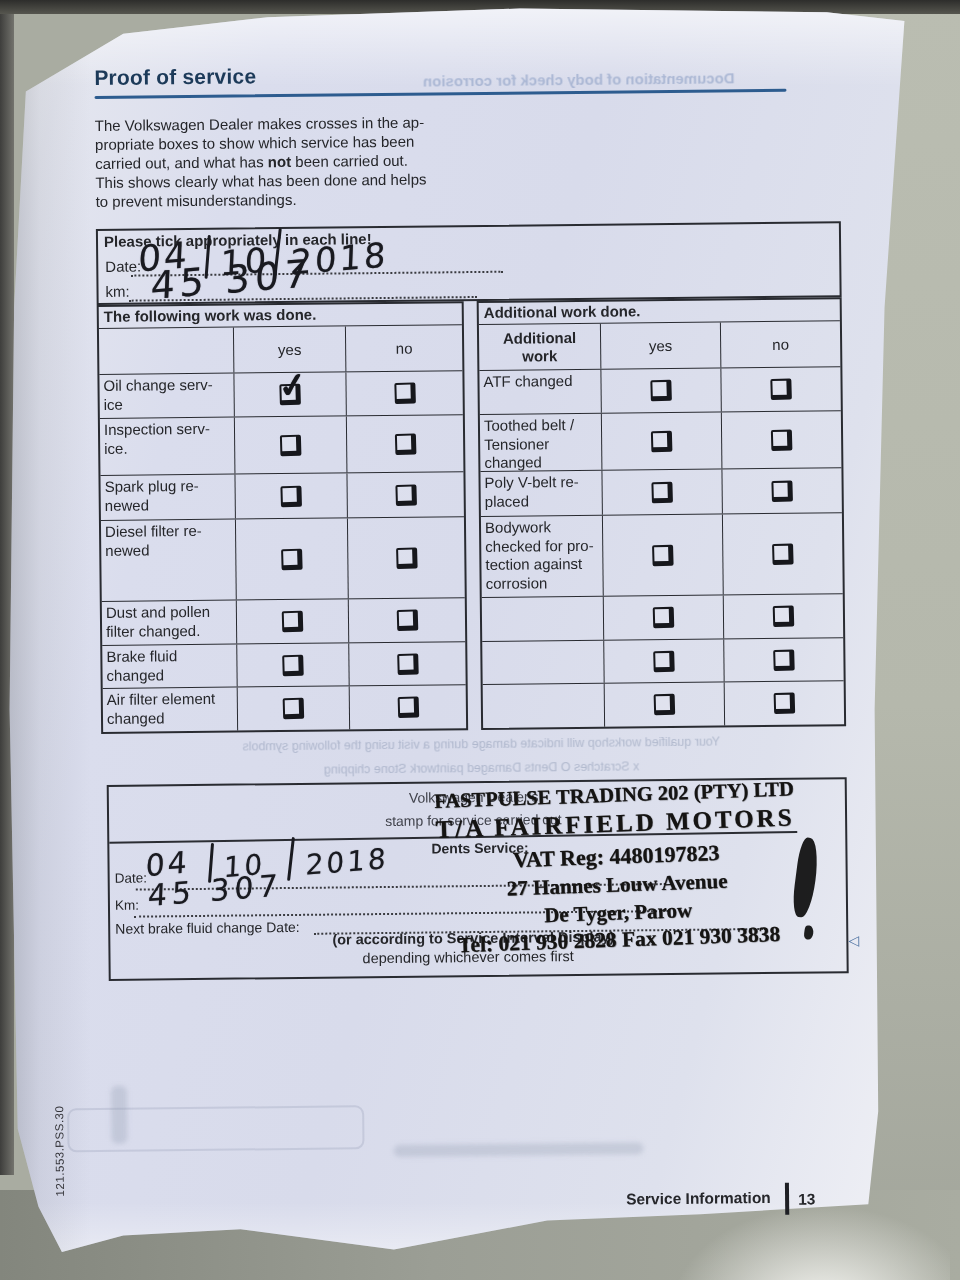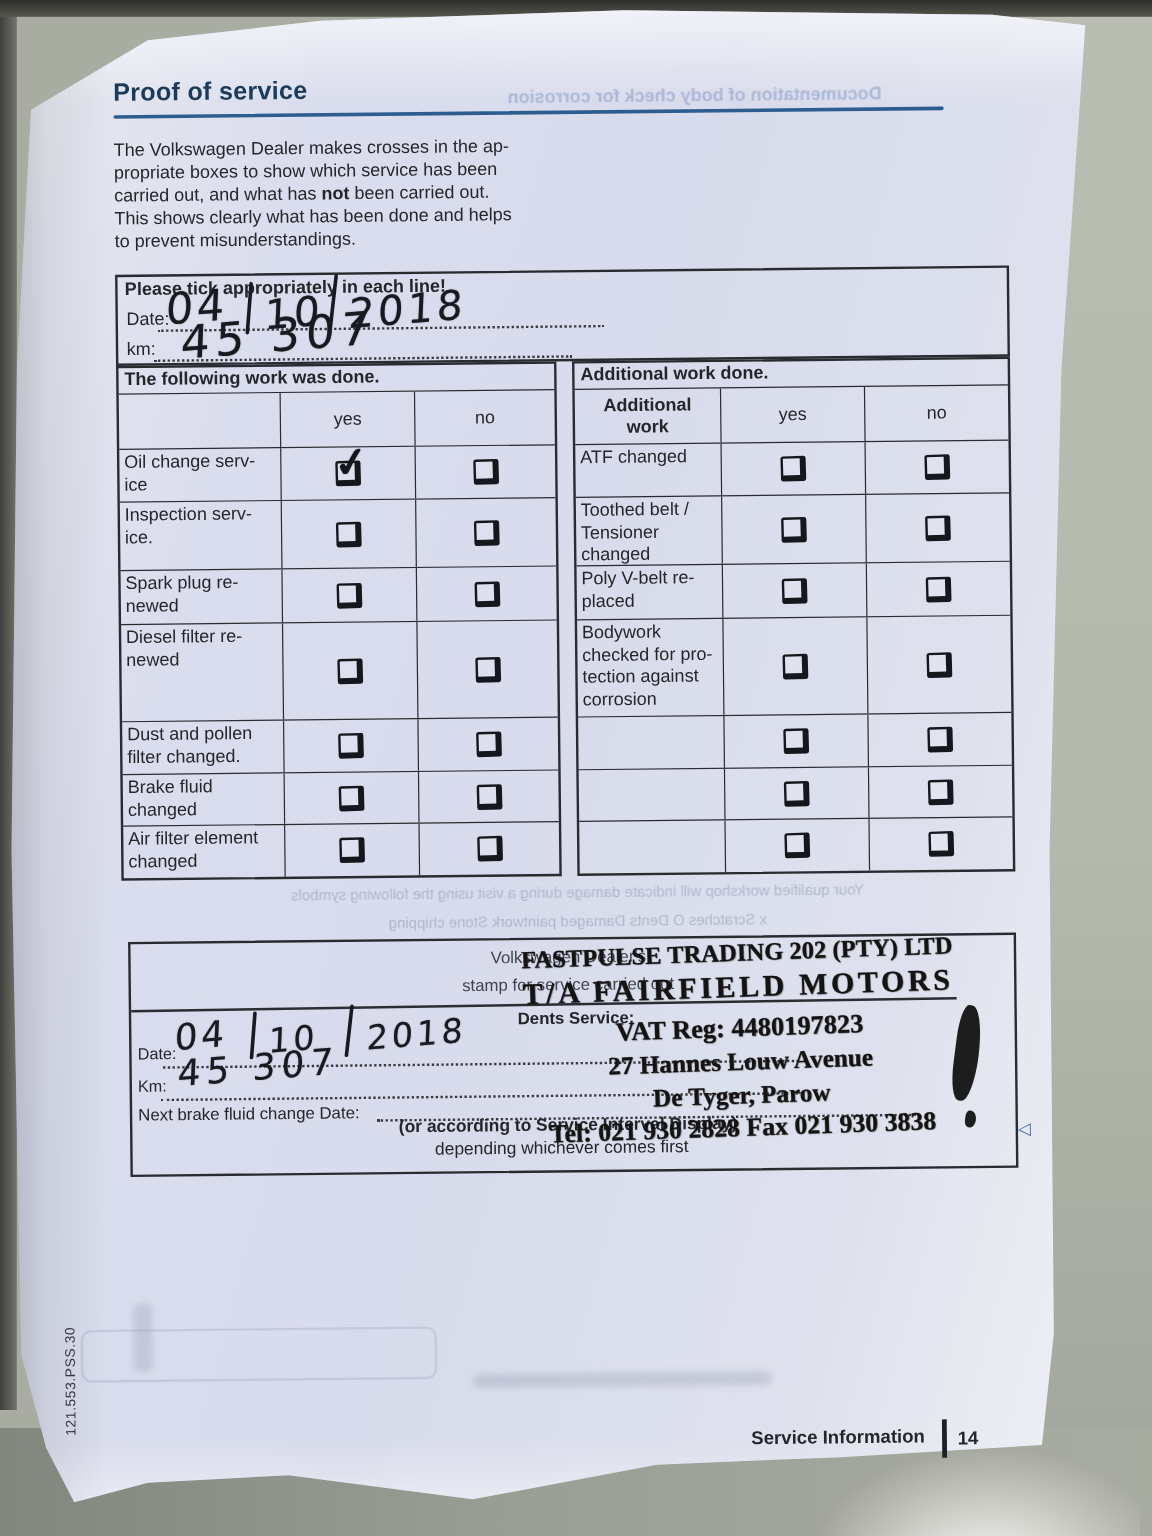--- a/index.html
+++ b/index.html
@@ -334,15 +334,15 @@
   <div class="ghost-rect" style="left:62px;top:1104px;width:293px;height:40px;"></div>
   <div class="smudge" style="left:388px;top:1144px;width:250px;height:12px;"></div>
   <div class="smudge" style="left:106px;top:1082px;width:16px;height:58px;"></div>
 
   <div class="abs" style="left:48px;top:1188px;">
     <span class="pcode">121.553.PSS.30</span>
   </div>
 
   <div class="abs" style="left:620px;top:1192px;font-size:15.5px;font-weight:bold;color:#26272b;">Service Information</div>
   <div class="abs footer-bar" style="left:779px;top:1186px;"></div>
-  <div class="abs" style="left:792px;top:1194px;font-size:15.5px;font-weight:bold;color:#26272b;">14</div>
+  <div class="abs" style="left:792px;top:1194px;font-size:15.5px;font-weight:bold;color:#26272b;">13</div>
 
 </div>
 
 </body></html>

